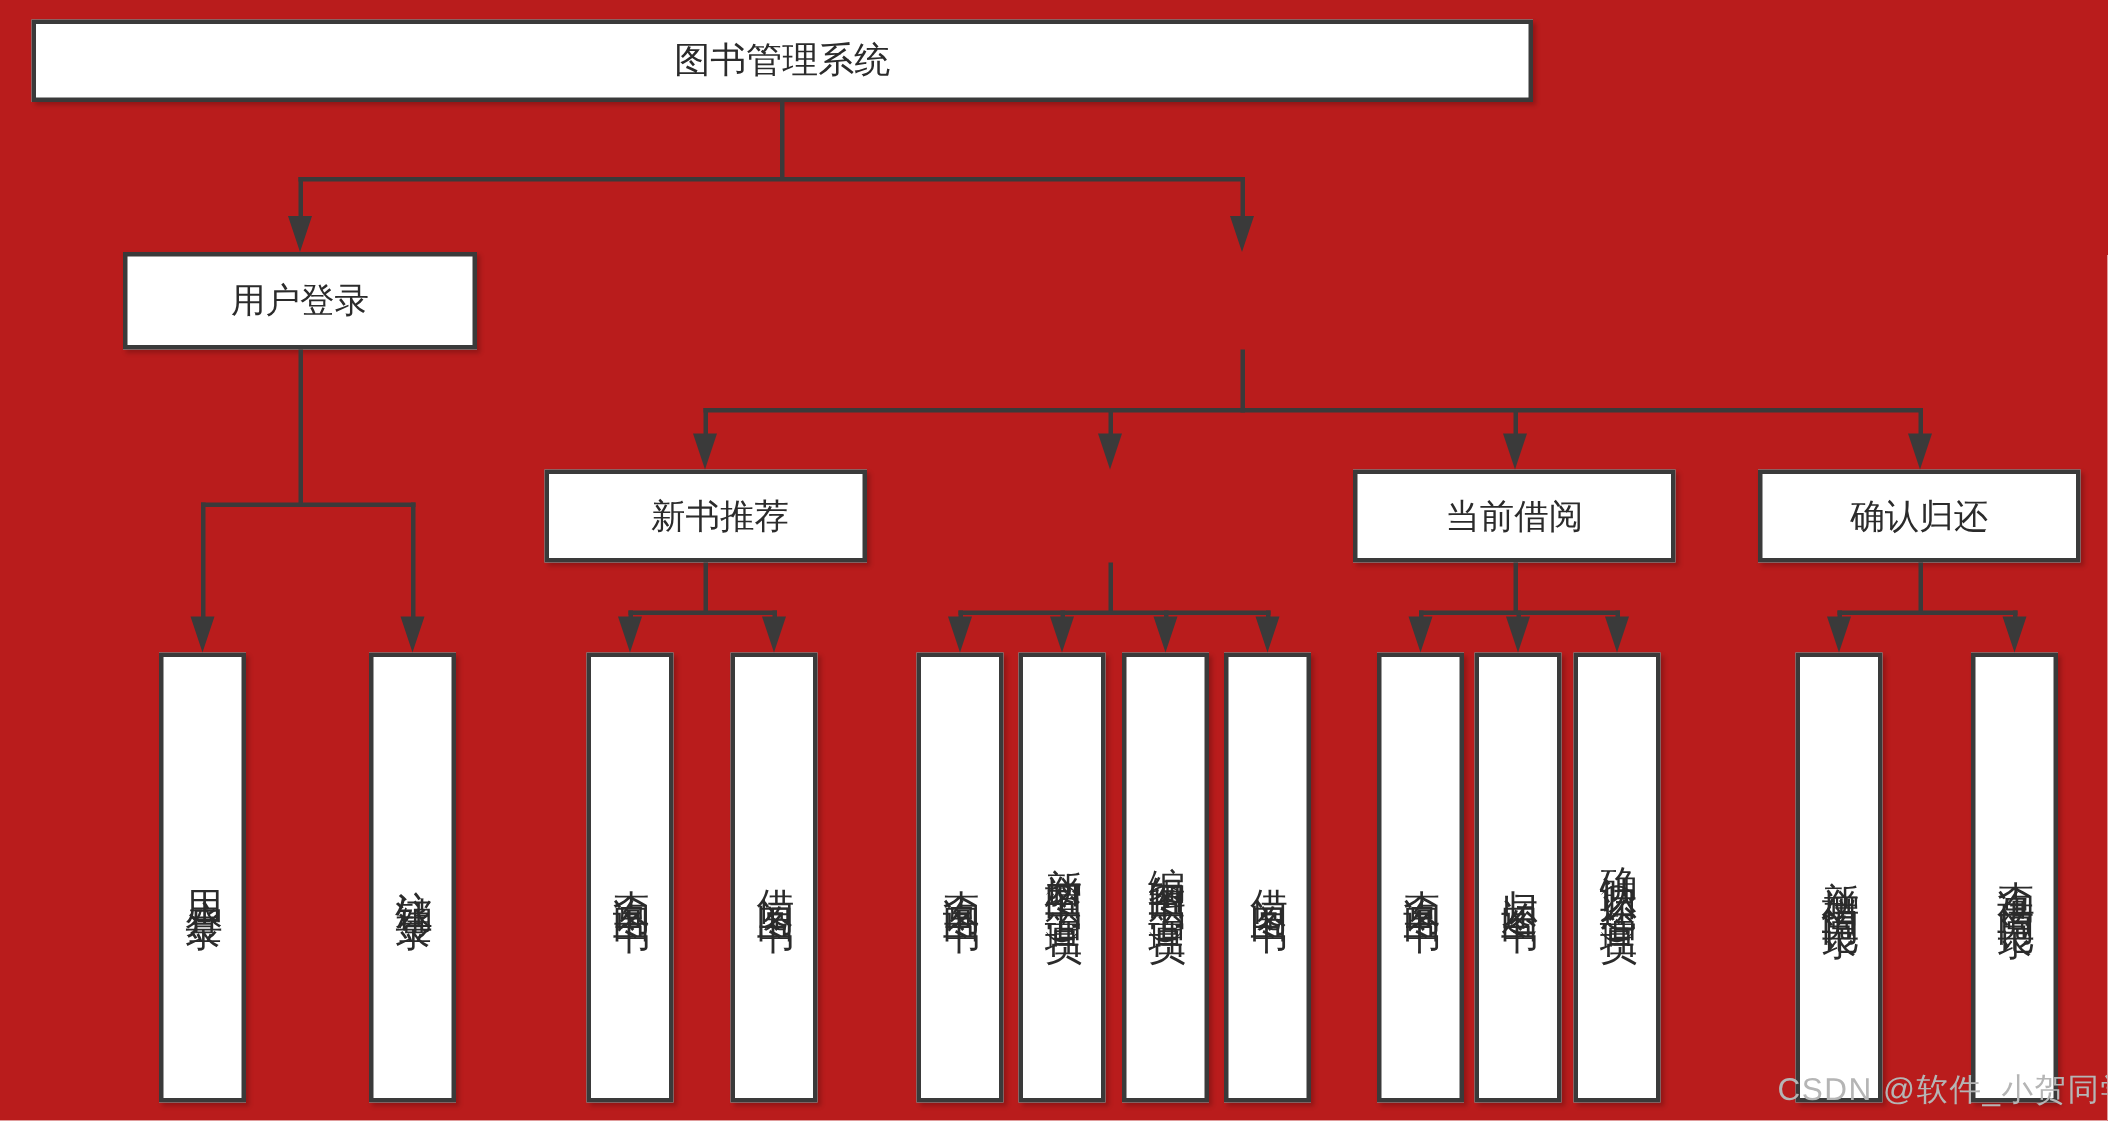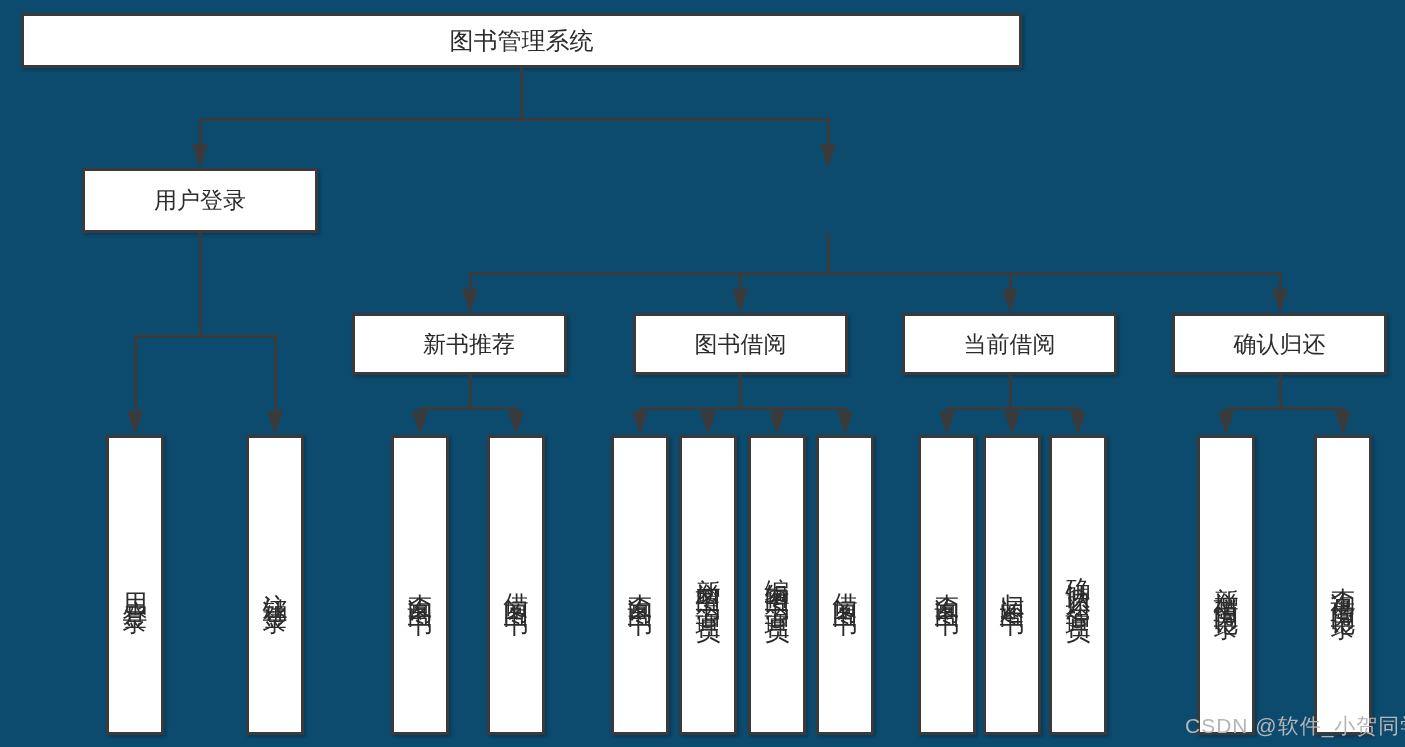--- a/index.html
+++ b/index.html
@@ -5,21 +5,21 @@
   html, body {
     margin: 0;
     padding: 0;
     background: #ffffff;
     font-family: "Liberation Sans", "DejaVu Sans", sans-serif;
   }
   .stage {
     position: relative;
     width: 1405px;
     height: 747px;
-    background: #0c4a6e;
+    background: #b91c1c;
     overflow: hidden;
   }
   
   .node {
     position: absolute;
     box-sizing: border-box;
     background: #ffffff;
     border: 3px solid #3a3a3a;
     box-shadow: 2px 2px 3px rgba(0,0,0,0.22);
     display: flex;
@@ -71,22 +71,21 @@
 </style>
 </head>
 <body>
 
 <div class="stage">
 
   <div class="node root">图书管理系统</div>
 
   <div class="node lv2" style="left:82px;">用户登录</div>
 
-  <div class="node lv3" style="left:352px;padding-left:19px;">新书推荐</div>
-  <div class="node lv3" style="left:633px;">图书借阅</div>
+  <div class="node lv3" style="left:363px;padding-left:19px;">新书推荐</div>
   <div class="node lv3" style="left:902px;text-align:right;">当前借阅</div>
   <div class="node lv3" style="left:1172px;">确认归还</div>
 
   <div class="node leaf" style="left:106px;">
     <span>用户登录</span>
   </div>
   <div class="node leaf" style="left:246px;">
     <span>注销登录</span>
   </div>
 

